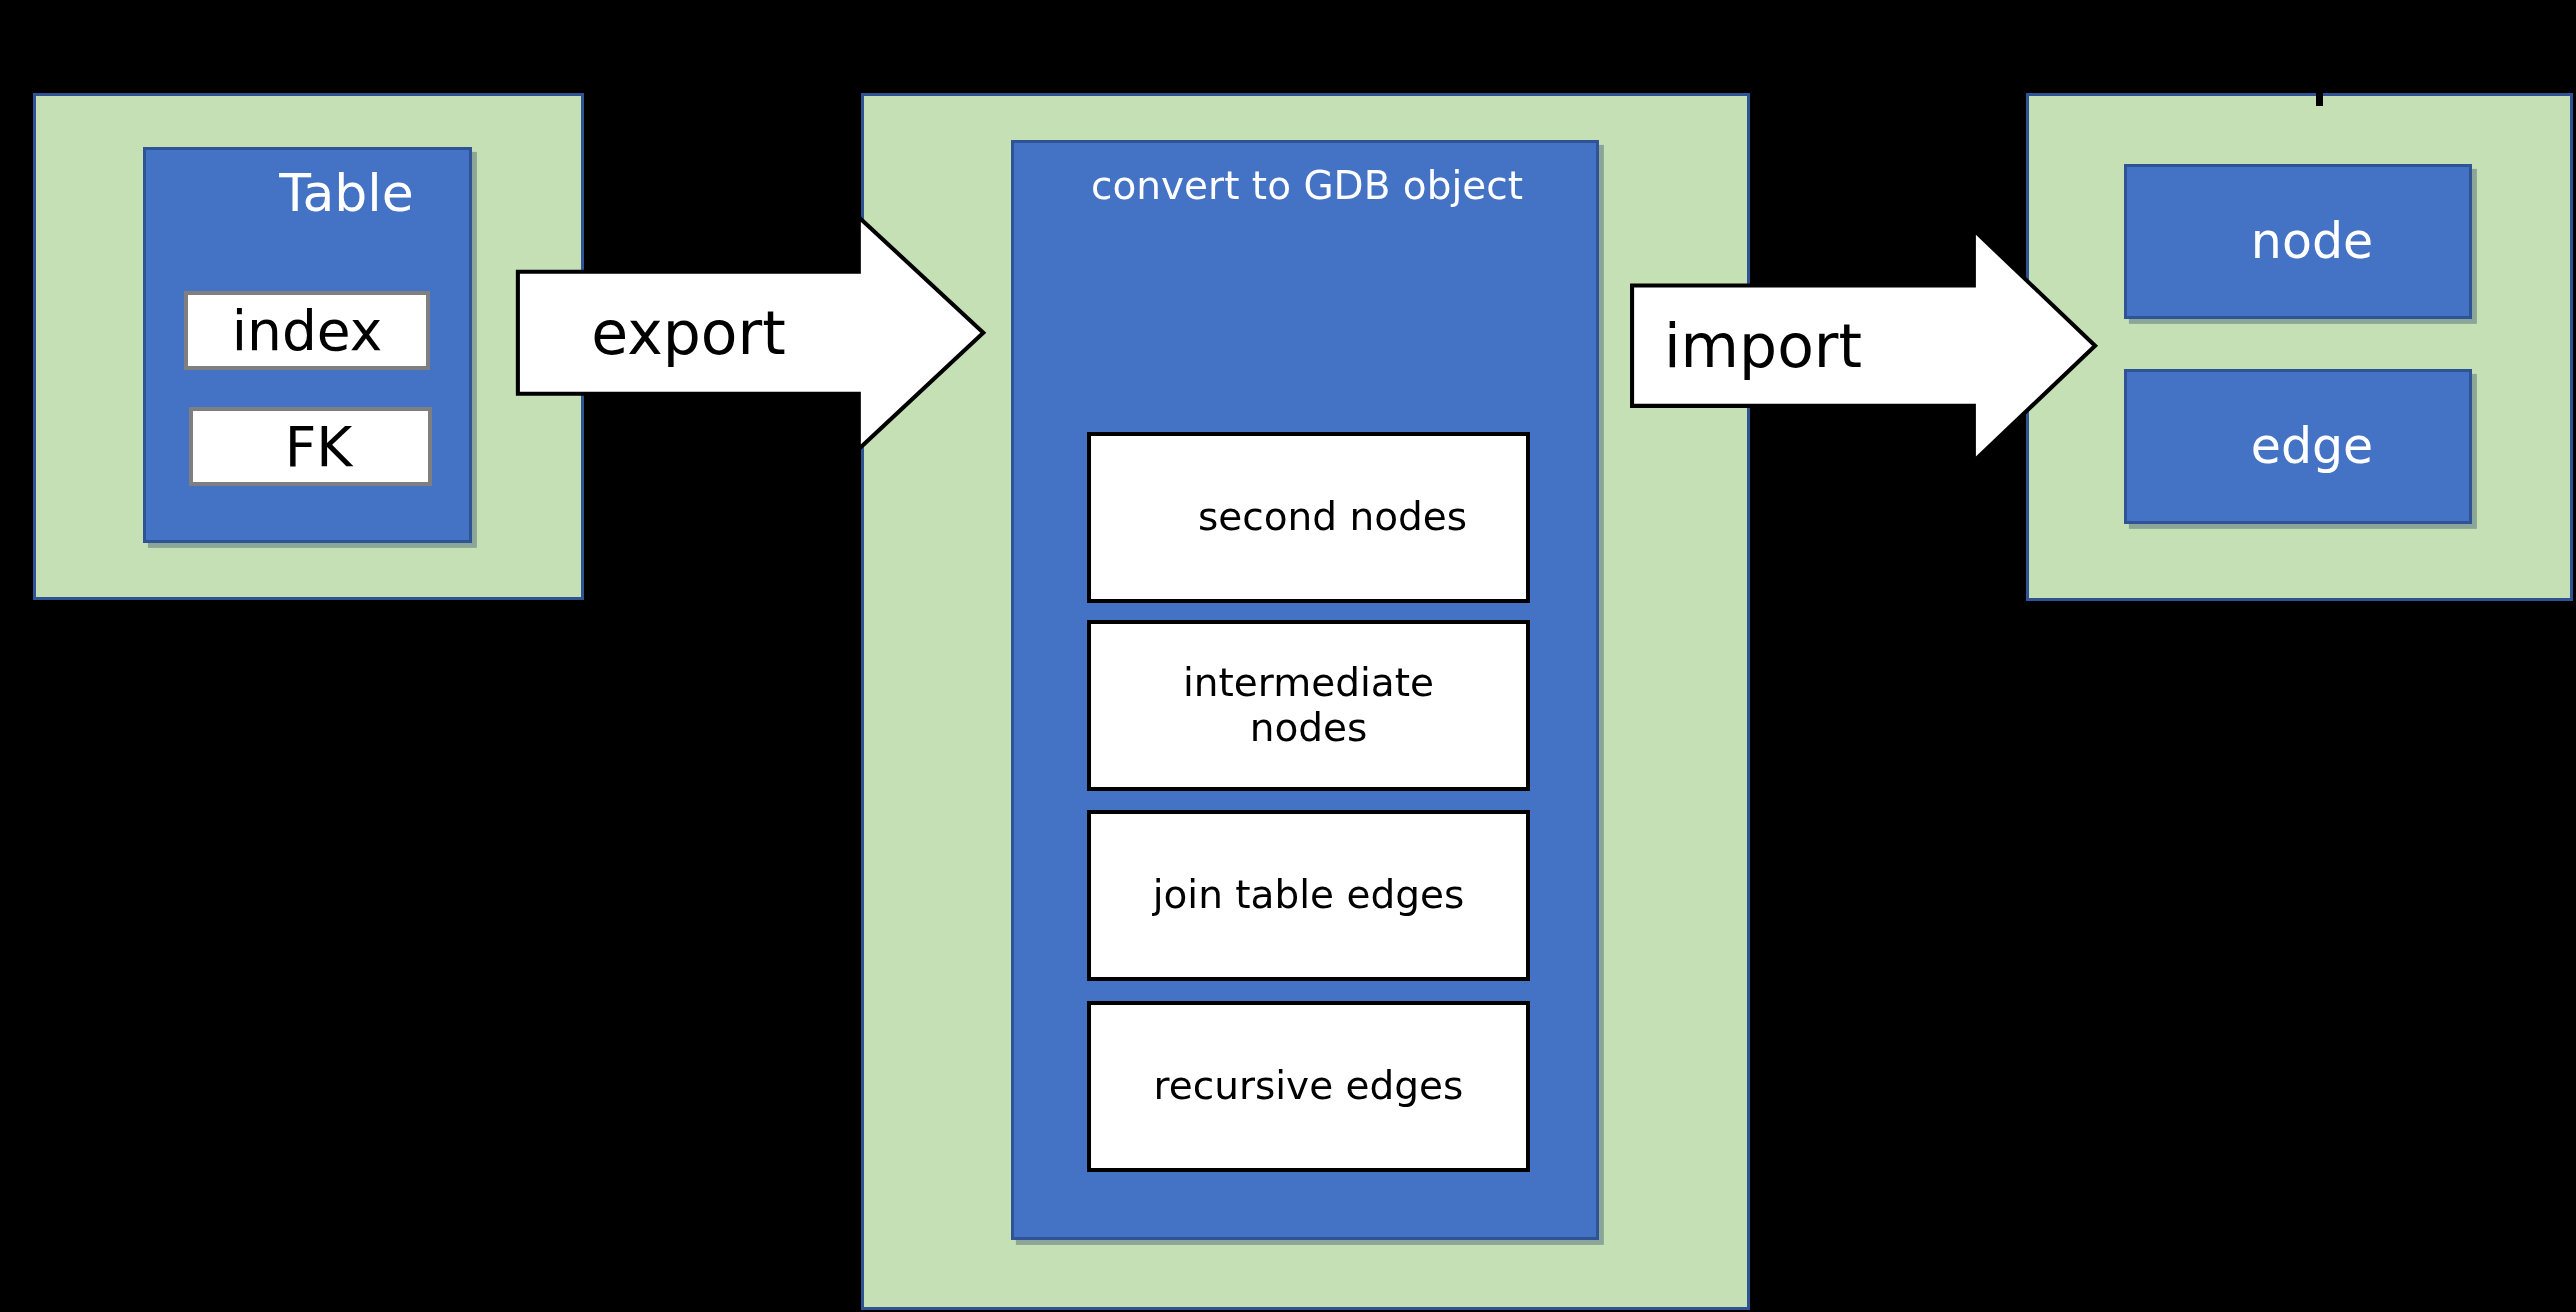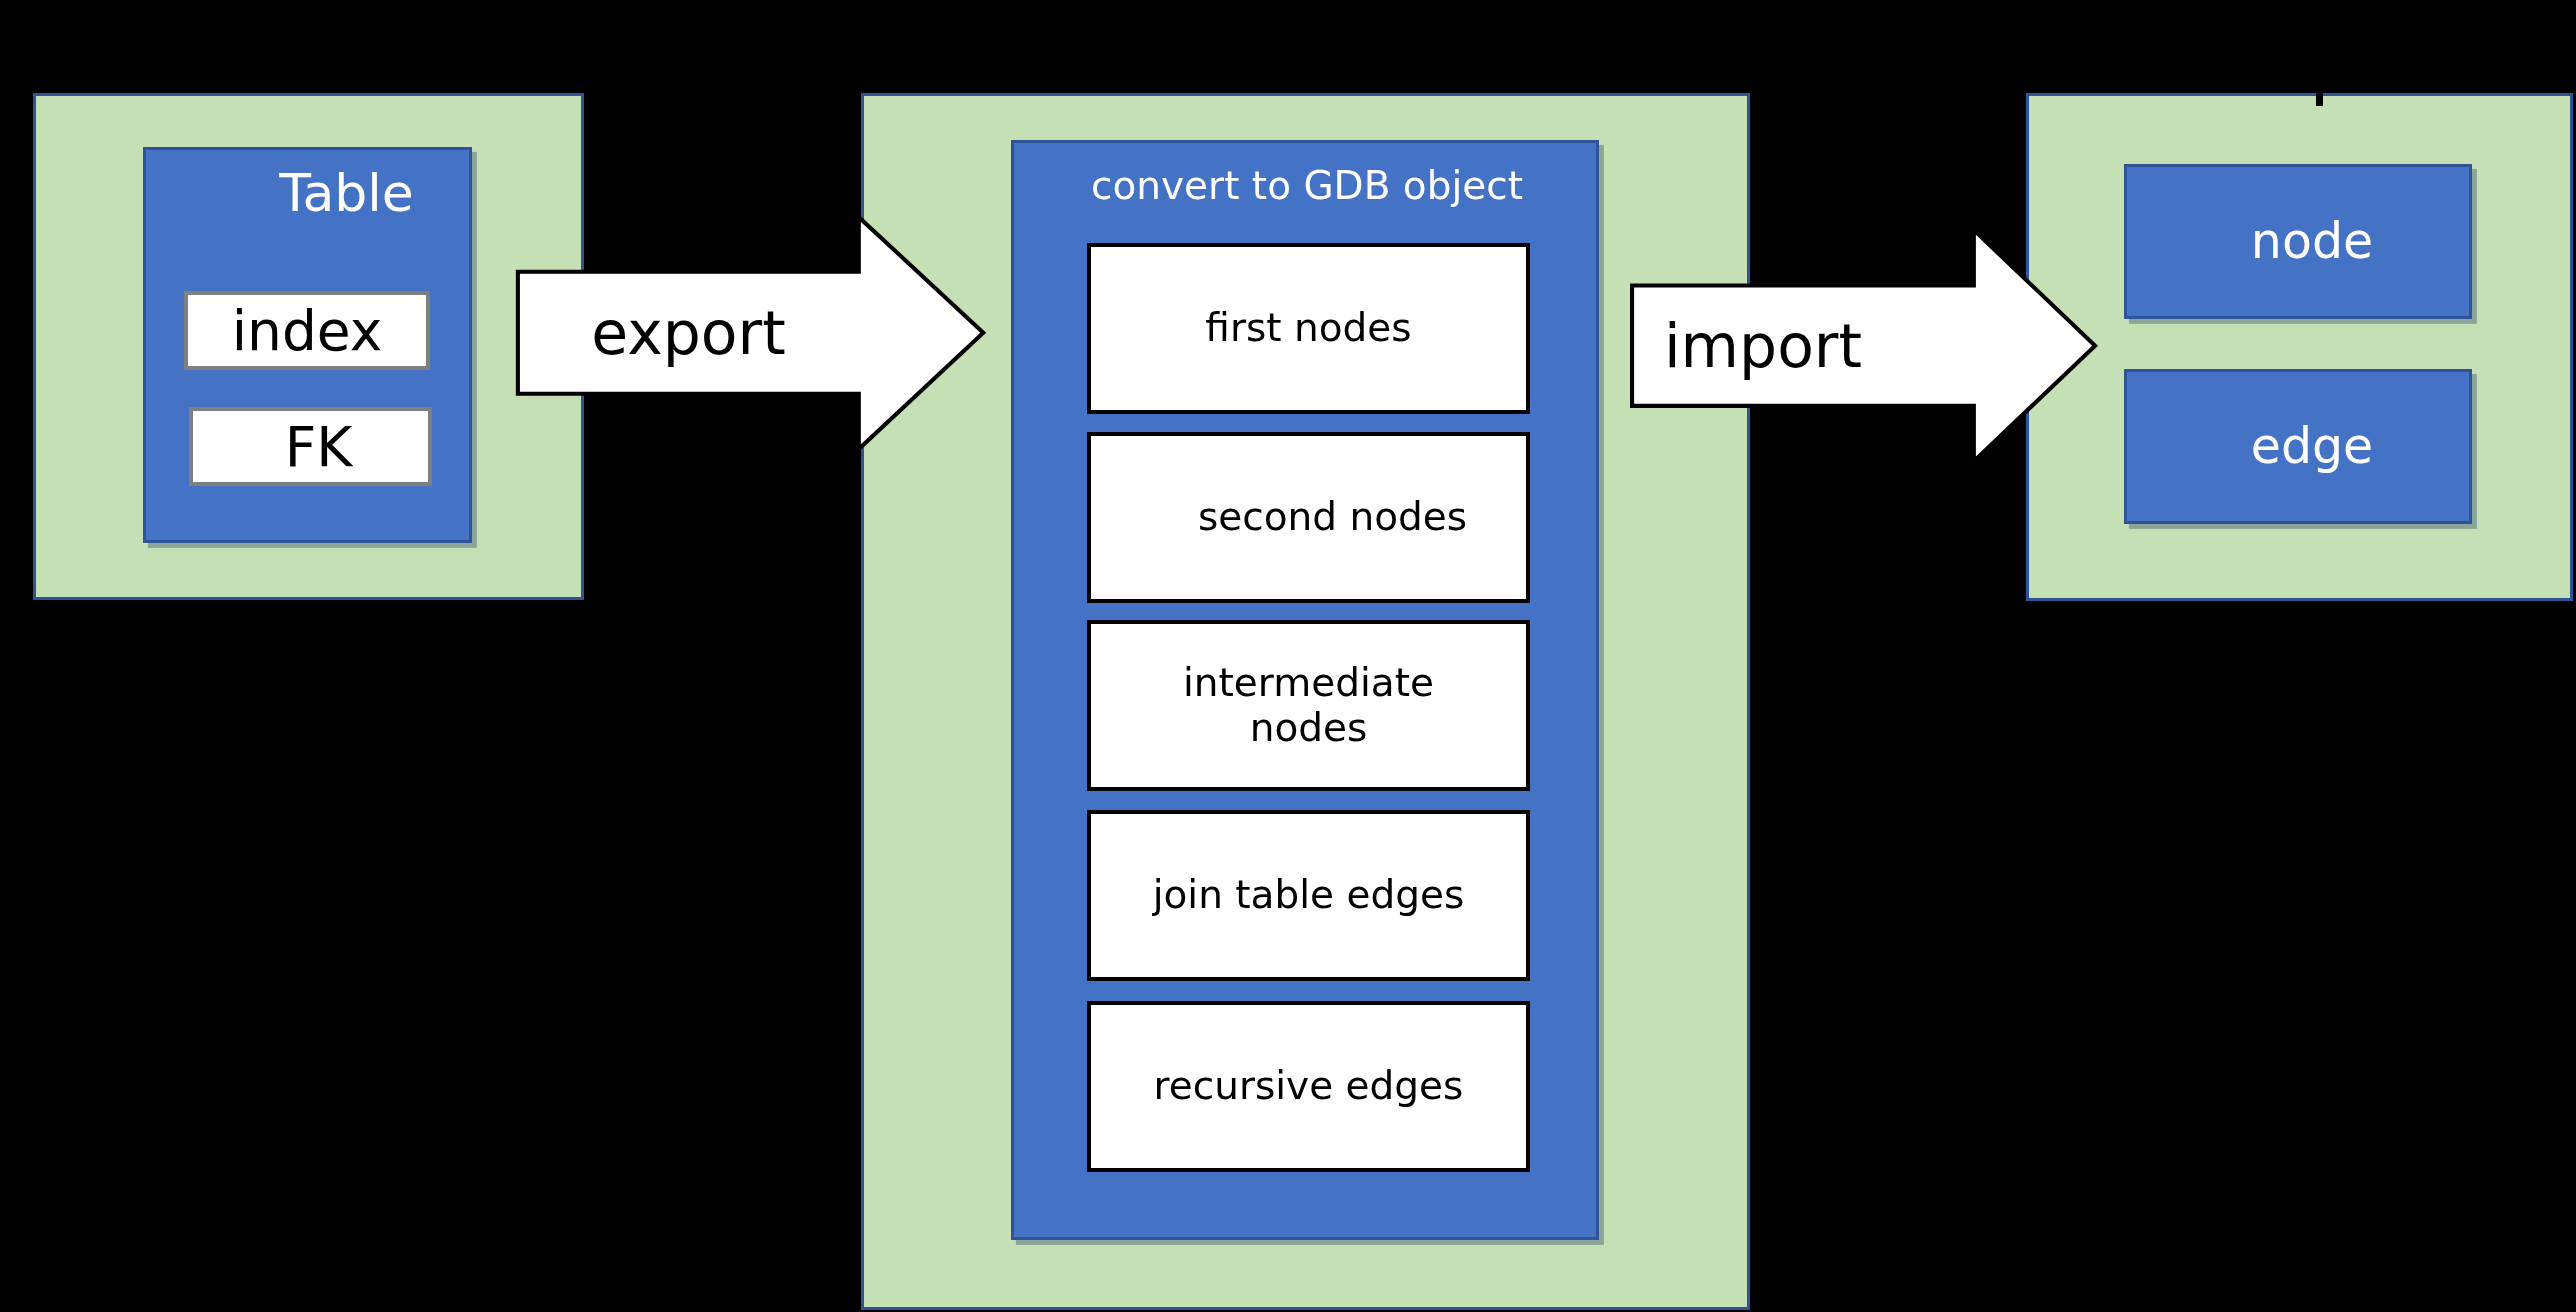--- a/index.html
+++ b/index.html
@@ -104,23 +104,20 @@
     <polygon points="6,72 425,72 425,5 578,147 425,290 425,222 6,222" fill="#ffffff" stroke="#000000" stroke-width="5"></polygon>
   </svg>
   <div class="abs arrow-label" style="left:518px; top:272px; width:341px; height:122px;">export</div>
 
   <div class="abs panel" style="left:861px; top:93px; width:889px; height:1217px;"></div>
 
   <div class="abs bluebox" style="left:1011px; top:140px; width:588px; height:1100px;"></div>
 
   <div class="abs title-on-blue" style="left:1011px; top:163px; width:592px; font-size:39px;">convert to GDB object</div>
 
-  <div class="stepbox" style="top:243px;">
-    <span>first nodes</span>
-  </div>
 
   <div class="stepbox" style="top:432px;padding-left:48px;">
     <span>second nodes</span>
   </div>
 
   <div class="stepbox" style="top:620px;">
     <span class="wrap-narrow">intermediate nodes</span>
   </div>
 
   <div class="stepbox" style="top:810px;">

